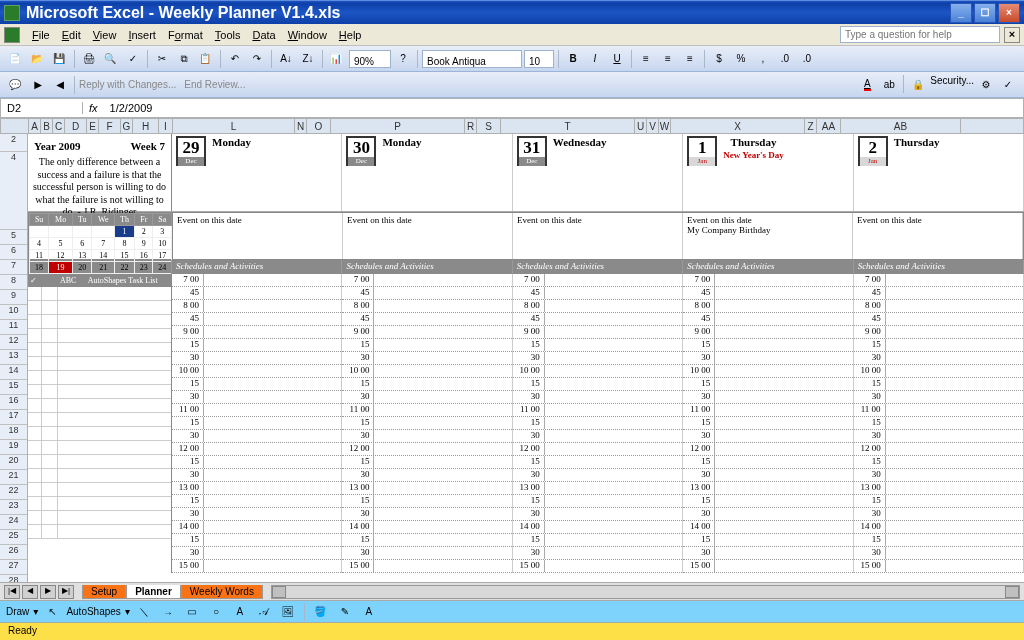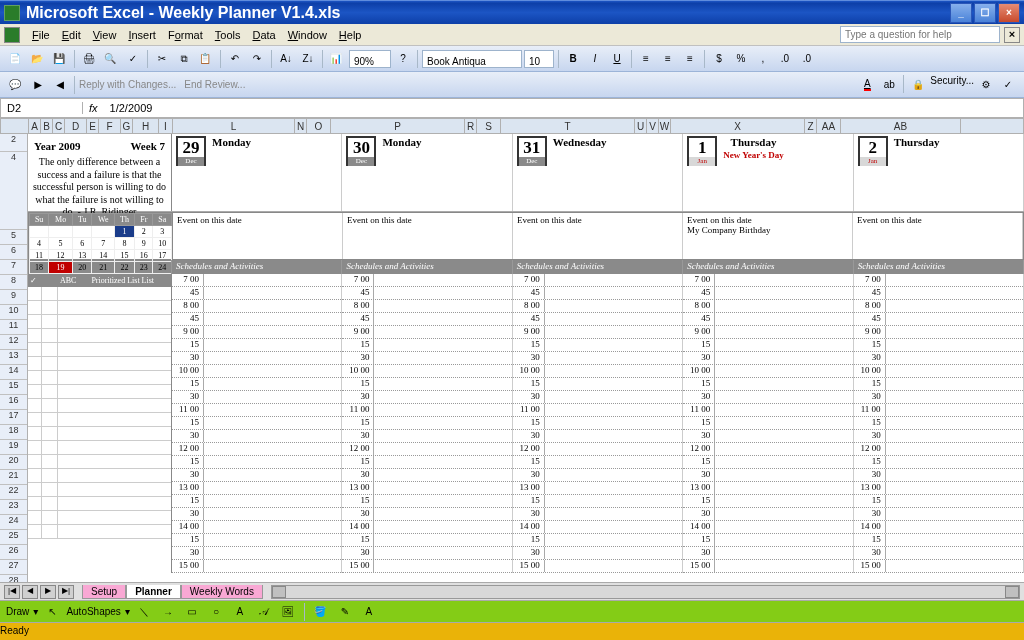--- a/index.html
+++ b/index.html
@@ -115,28 +115,28 @@
 .tasks .tr { height: 14px; border-bottom: 1px solid #ccc; display: flex; }
 .tasks .tr .c1 { width: 14px; border-right: 1px solid #ccc; }
 .tasks .tr .c2 { width: 16px; border-right: 1px solid #ccc; }
 .tasks .tr .c3 { flex: 1; }
 .dcol { flex: 1; border-right: 1px solid #ccc; font-size: 9px; }
 .slot { height: 13px; display: flex; border-bottom: 1px dotted #999; }
 .slot .t { width: 32px; text-align: right; padding-right: 4px; border-right: 1px solid #aaa; }
 .tabs { background: #e0e0e0; height: 18px; display: flex; align-items: center; border-top: 1px solid #aaa; padding: 0 4px; font-size: 10px; }
 .tabs .nav { display: flex; gap: 2px; margin-right: 8px; }
 .tabs .navbtn { width: 16px; height: 14px; border: 1px solid #888; background: #d0d0d0; text-align: center; font-size: 8px; }
-.tab { padding: 1px 8px; border: 1px solid #999; border-top: none; background: #f9a8d4; }
+.tab { padding: 1px 8px; border: 1px solid #999; border-top: none; background: #f97316; }
 .tab.active { background: white; font-weight: bold; }
 .tabs .scroll { flex: 1; height: 14px; background: #d8d8d8; border: 1px solid #999; margin-left: 8px; position: relative; }
 .tabs .scroll .arrow { width: 14px; height: 12px; background: #c0c0c0; position: absolute; border: 1px solid #888; }
 .tabs .scroll .arrow.l { left: 0; }
 .tabs .scroll .arrow.r { right: 0; }
-.drawbar { background: #84cc16; height: 22px; display: flex; align-items: center; padding: 0 6px; gap: 4px; font-size: 10px; border-top: 1px solid #aaa; }
-.status { background: #eab308; height: 18px; padding: 2px 0; font-size: 10px; border-top: 1px solid #aaa; }
+.drawbar { background: #7dd3fc; height: 22px; display: flex; align-items: center; padding: 0 6px; gap: 4px; font-size: 10px; border-top: 1px solid #aaa; }
+.status { background: #fde047; height: 18px; padding: 2px 8px; font-size: 10px; border-top: 1px solid #aaa; }
 </style>
 </head>
 <body>
 
 <div class="titlebar">
   <div class="icon"></div>
   <div class="title">
     <span>Microsoft Excel</span> - <span>Weekly Planner V1.4.xls</span>
   </div>
   <div class="win-btn min-btn">_</div>
@@ -431,21 +431,21 @@
           <div class="sh">Schedules and Activities</div>
           <div class="sh">Schedules and Activities</div>
         </div>
     </div>
 
     <div class="sched">
       <div class="tasks">
         <div class="th">
             <span>✓</span>
             <span>ABC</span>
-            <span style="flex:1;text-align:center">Prioritized List List</span>
+            <span style="flex:1;text-align:center">AutoShapes Task List</span>
           </div>
         <div id="taskrows">
             <div class="tr">
               <div class="c1"></div>
               <div class="c2"></div>
               <div class="c3"></div>
             </div>
             <div class="tr">
               <div class="c1"></div>
               <div class="c2"></div>

